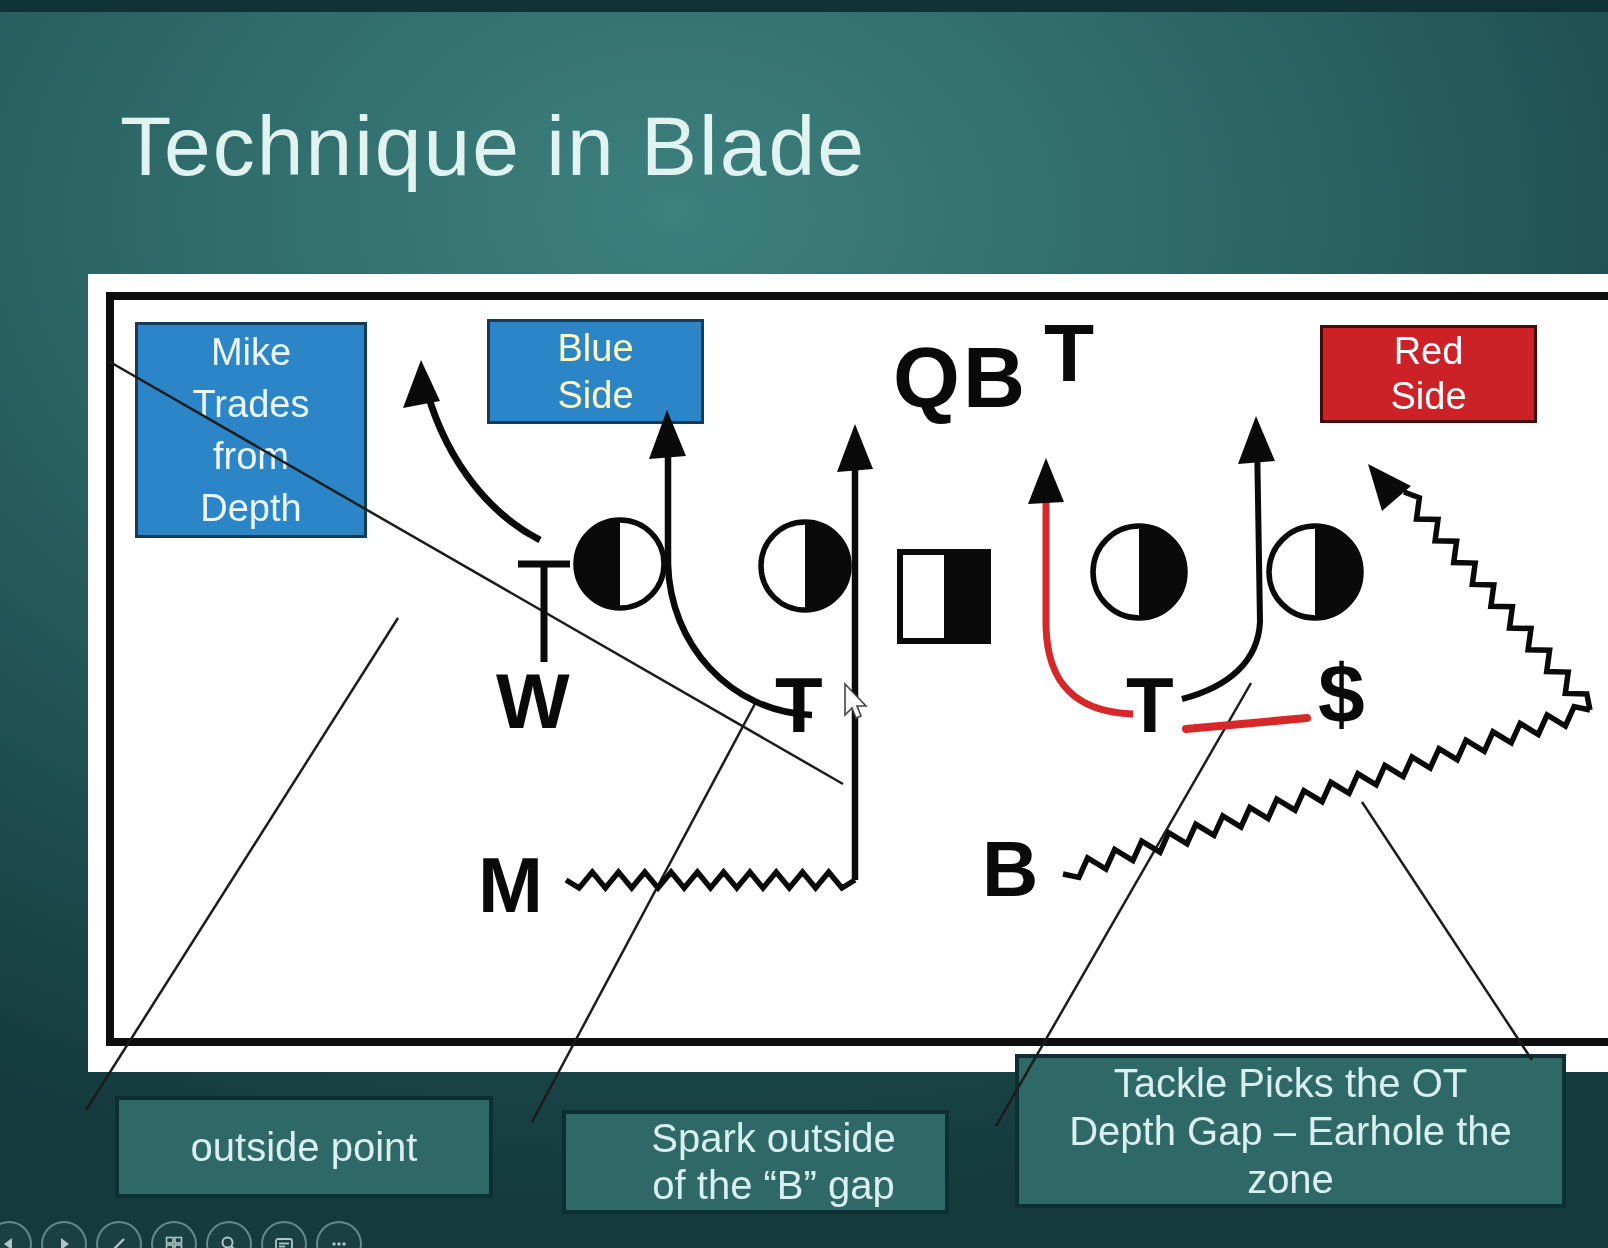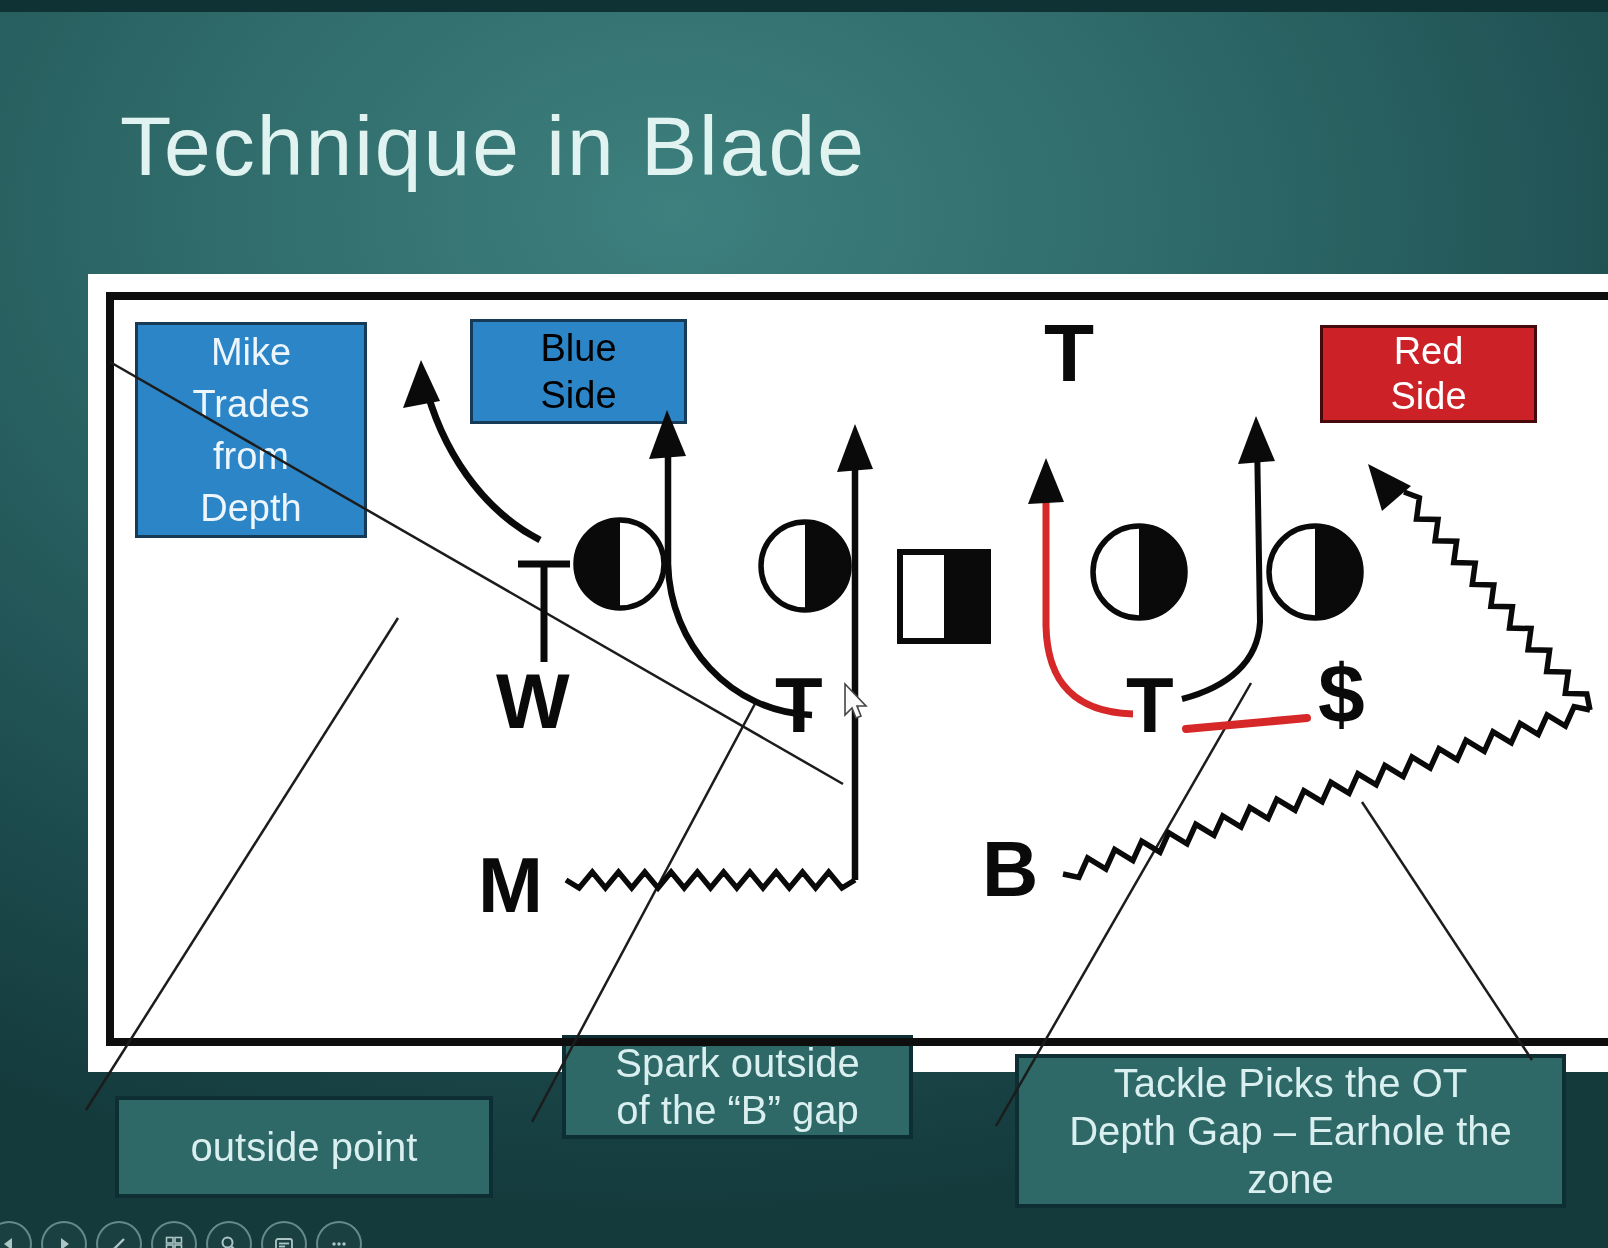--- a/index.html
+++ b/index.html
@@ -22,40 +22,40 @@
   .overlay{position:absolute; left:0; top:0; pointer-events:none;}
   
   .cbox{
     position:absolute; display:flex; flex-direction:column;
     align-items:center; justify-content:center; text-align:center;
     font-size:38px; color:#ecf6fc;
   }
   .cbox-blue{background:#2b85c6; border:3px solid #173a56;}
   .cbox-red{background:#cb2127; border:3px solid #46090c; color:#ffffff;}
   .mike-box{left:135px; top:310px; width:226px; height:210px; line-height:52px;}
-  .blueside-box{left:470px; top:307px; width:211px; height:99px; line-height:47px; color:#000000;}
+  .blueside-box{left:487px; top:307px; width:211px; height:99px; line-height:47px; color:#fef9c3;}
   .redside-box{left:1320px; top:313px; width:211px; height:92px; line-height:45px;}
   
   .plabel{position:absolute; font-weight:bold; color:#0a0a0a; line-height:1;}
   .lab-qb{left:893px; top:322px; font-size:86px; letter-spacing:3px;}
   .lab-ttop{left:1044px; top:300px; font-size:82px;}
   .lab-w{left:496px; top:650px; font-size:78px;}
   .lab-tblue{left:775px; top:654px; font-size:78px;}
   .lab-m{left:478px; top:834px; font-size:78px;}
   .lab-b{left:982px; top:818px; font-size:78px;}
   .lab-tred{left:1126px; top:654px; font-size:78px;}
   .lab-money{left:1318px; top:640px; font-size:84px;}
   
   .caption{
     position:absolute; background:#2e6968; border:4px solid #0d2e32;
     color:#daefef; font-size:40px; line-height:47px; text-align:center;
     display:flex; flex-direction:column; justify-content:center;
   }
   .cap1{left:115px; top:1084px; width:370px; height:94px;}
-  .cap2{left:562px; top:1023px; width:343px; height:96px;}
+  .cap2{left:562px; top:1098px; width:343px; height:96px;padding-left:36px;}
   .cap3{left:1015px; top:1042px; width:543px; height:146px; line-height:48px;}
   
   .toolbar{position:absolute; left:0; top:0;}
   .tbtn{
     position:absolute; width:42px; height:42px; border-radius:50%;
     border:2px solid rgba(176,212,212,.5); background:rgba(255,255,255,.03);
     display:flex; align-items:center; justify-content:center;
   }
   .tbtn svg{opacity:.85;}
 </style>
@@ -76,20 +76,21 @@
   </div>
   <div class="cbox cbox-blue blueside-box">
     <div>Blue</div>
     <div>Side</div>
   </div>
   <div class="cbox cbox-red redside-box">
     <div>Red</div>
     <div>Side</div>
   </div>
 
+  <div class="plabel lab-qb">QB</div>
   <div class="plabel lab-ttop">T</div>
   <div class="plabel lab-w">W</div>
   <div class="plabel lab-tblue">T</div>
   <div class="plabel lab-m">M</div>
   <div class="plabel lab-b">B</div>
   <div class="plabel lab-tred">T</div>
   <div class="plabel lab-money">$</div>
 
   <div class="caption cap1">
     <div>outside point</div>

